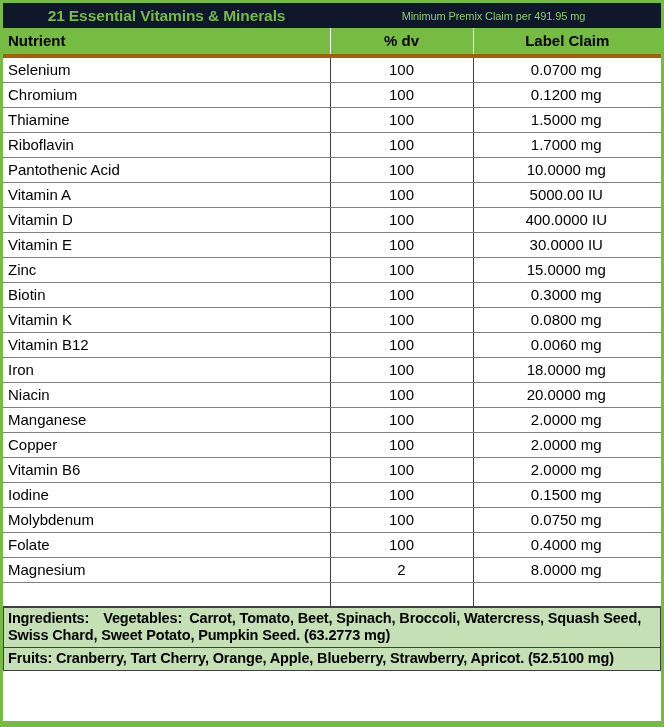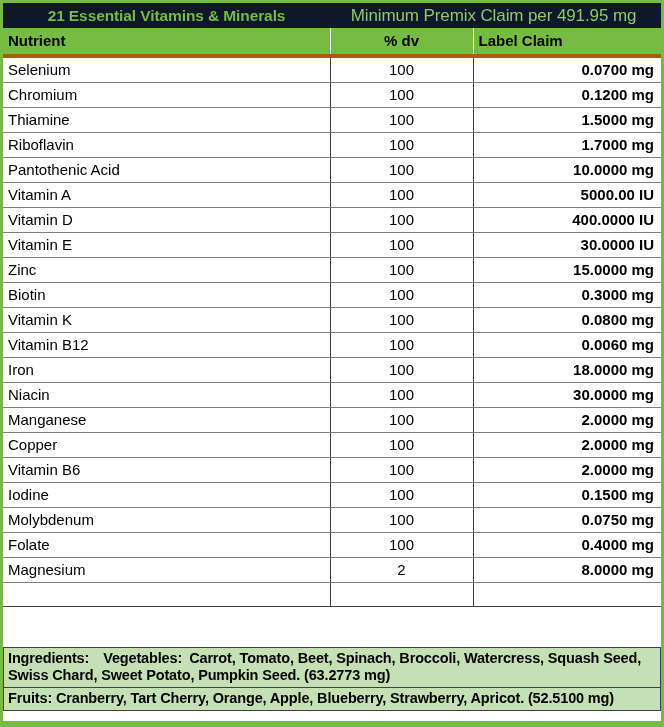--- a/index.html
+++ b/index.html
@@ -35,21 +35,21 @@
     font-weight: bold;
     font-size: 15.5px;
     letter-spacing: -0.1px;
     box-sizing: border-box;
   }
   .title-right {
     flex: 1;
     text-align: center;
     color: #8ec96a;
     font-weight: normal;
-    font-size: 17px;
+    font-size: 11px;
     letter-spacing: -0.1px;
     box-sizing: border-box;
     padding-right: 4px;
   }
   
   table.grid {
     border-collapse: collapse;
     width: 658px;
     table-layout: fixed;
   }
@@ -68,31 +68,31 @@
   tr.head th {
     background: #76bc43;
     font-weight: bold;
     font-size: 15px;
     height: 26px;
     line-height: 26px;
     border-right: 1px solid #ffffff;
   }
   tr.head th.c-nutrient { text-align: left; }
   tr.head th.c-dv { text-align: center; }
-  tr.head th.c-claim { text-align: left; border-right: none; }
+  tr.head th.c-claim { text-align: center; border-right: none; }
 
   
   tr.data td {
     border-bottom: 1px solid #7f7f7f;
     border-right: 1px solid #404040;
     background: #ffffff;
   }
   tr.data td.c-nutrient { text-align: left; }
   tr.data td.c-dv { text-align: center; }
-  tr.data td.c-claim { text-align: right; border-right: none; padding-right: 7px; font-weight: bold; }
+  tr.data td.c-claim { text-align: center; border-right: none; padding-right: 7px; }
   tr.data:first-of-type td { border-top: 4px solid #a16207; }
 
   tr.blank td {
     height: 23px;
     line-height: 23px;
     border-bottom: 1px solid #404040;
     border-right: 1px solid #404040;
     background: #ffffff;
   }
   tr.blank td.c-claim { border-right: none; }
@@ -104,21 +104,21 @@
     border-top: none;
     box-sizing: border-box;
     width: 658px;
     font-weight: bold;
     font-size: 14.5px;
     color: #000000;
     padding: 2px 4px 3px 4px;
     line-height: 17px;
     letter-spacing: -0.15px;
   }
-  .note.first { border-top: 1px solid #404040; margin-top: 40px; }
+  .note.first { border-top: 1px solid #404040; }
   .note-line { white-space: nowrap; }
   .sp-wide { display: inline-block; width: 14px; }
   .sp-med  { display: inline-block; width: 7px; }
 </style>
 </head>
 <body>
 
 <div id="sheet">
 
   <div class="title-band">
@@ -201,21 +201,21 @@
           <td class="c-claim">0.0060 mg</td>
         </tr>
         <tr class="data">
           <td class="c-nutrient">Iron</td>
           <td class="c-dv">100</td>
           <td class="c-claim">18.0000 mg</td>
         </tr>
         <tr class="data">
           <td class="c-nutrient">Niacin</td>
           <td class="c-dv">100</td>
-          <td class="c-claim">30.0000 mg</td>
+          <td class="c-claim">20.0000 mg</td>
         </tr>
         <tr class="data">
           <td class="c-nutrient">Manganese</td>
           <td class="c-dv">100</td>
           <td class="c-claim">2.0000 mg</td>
         </tr>
         <tr class="data">
           <td class="c-nutrient">Copper</td>
           <td class="c-dv">100</td>
           <td class="c-claim">2.0000 mg</td>

